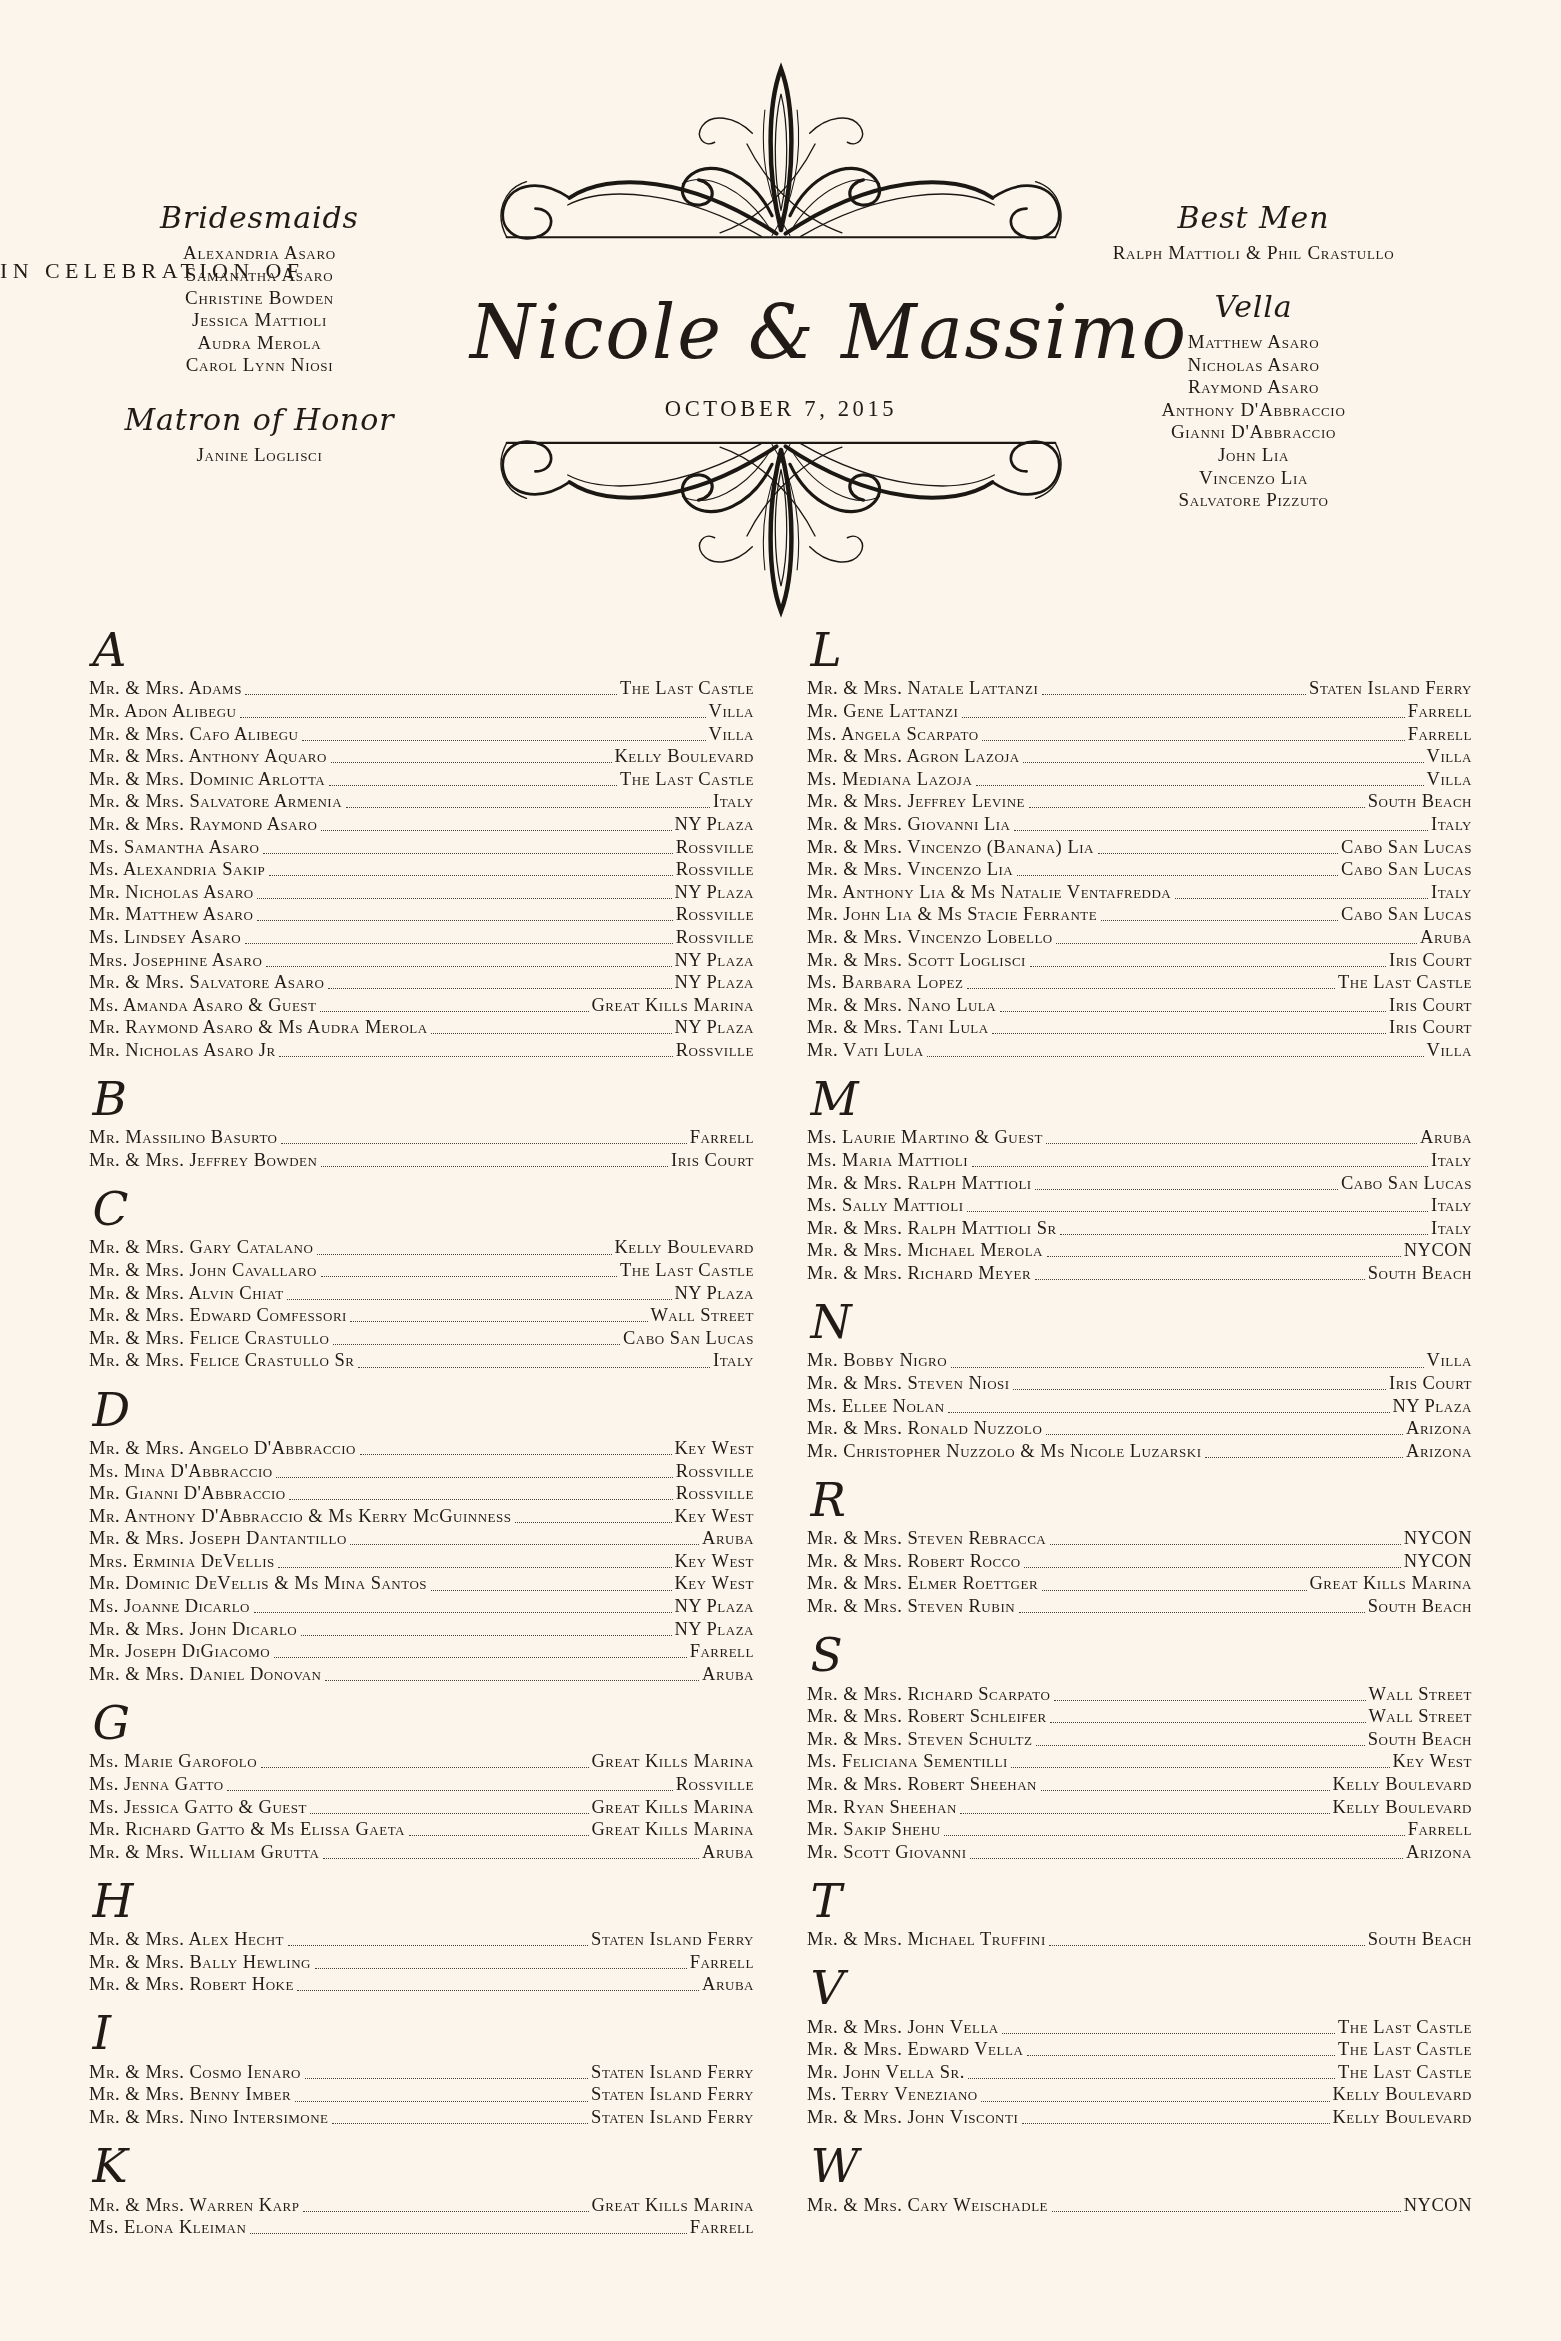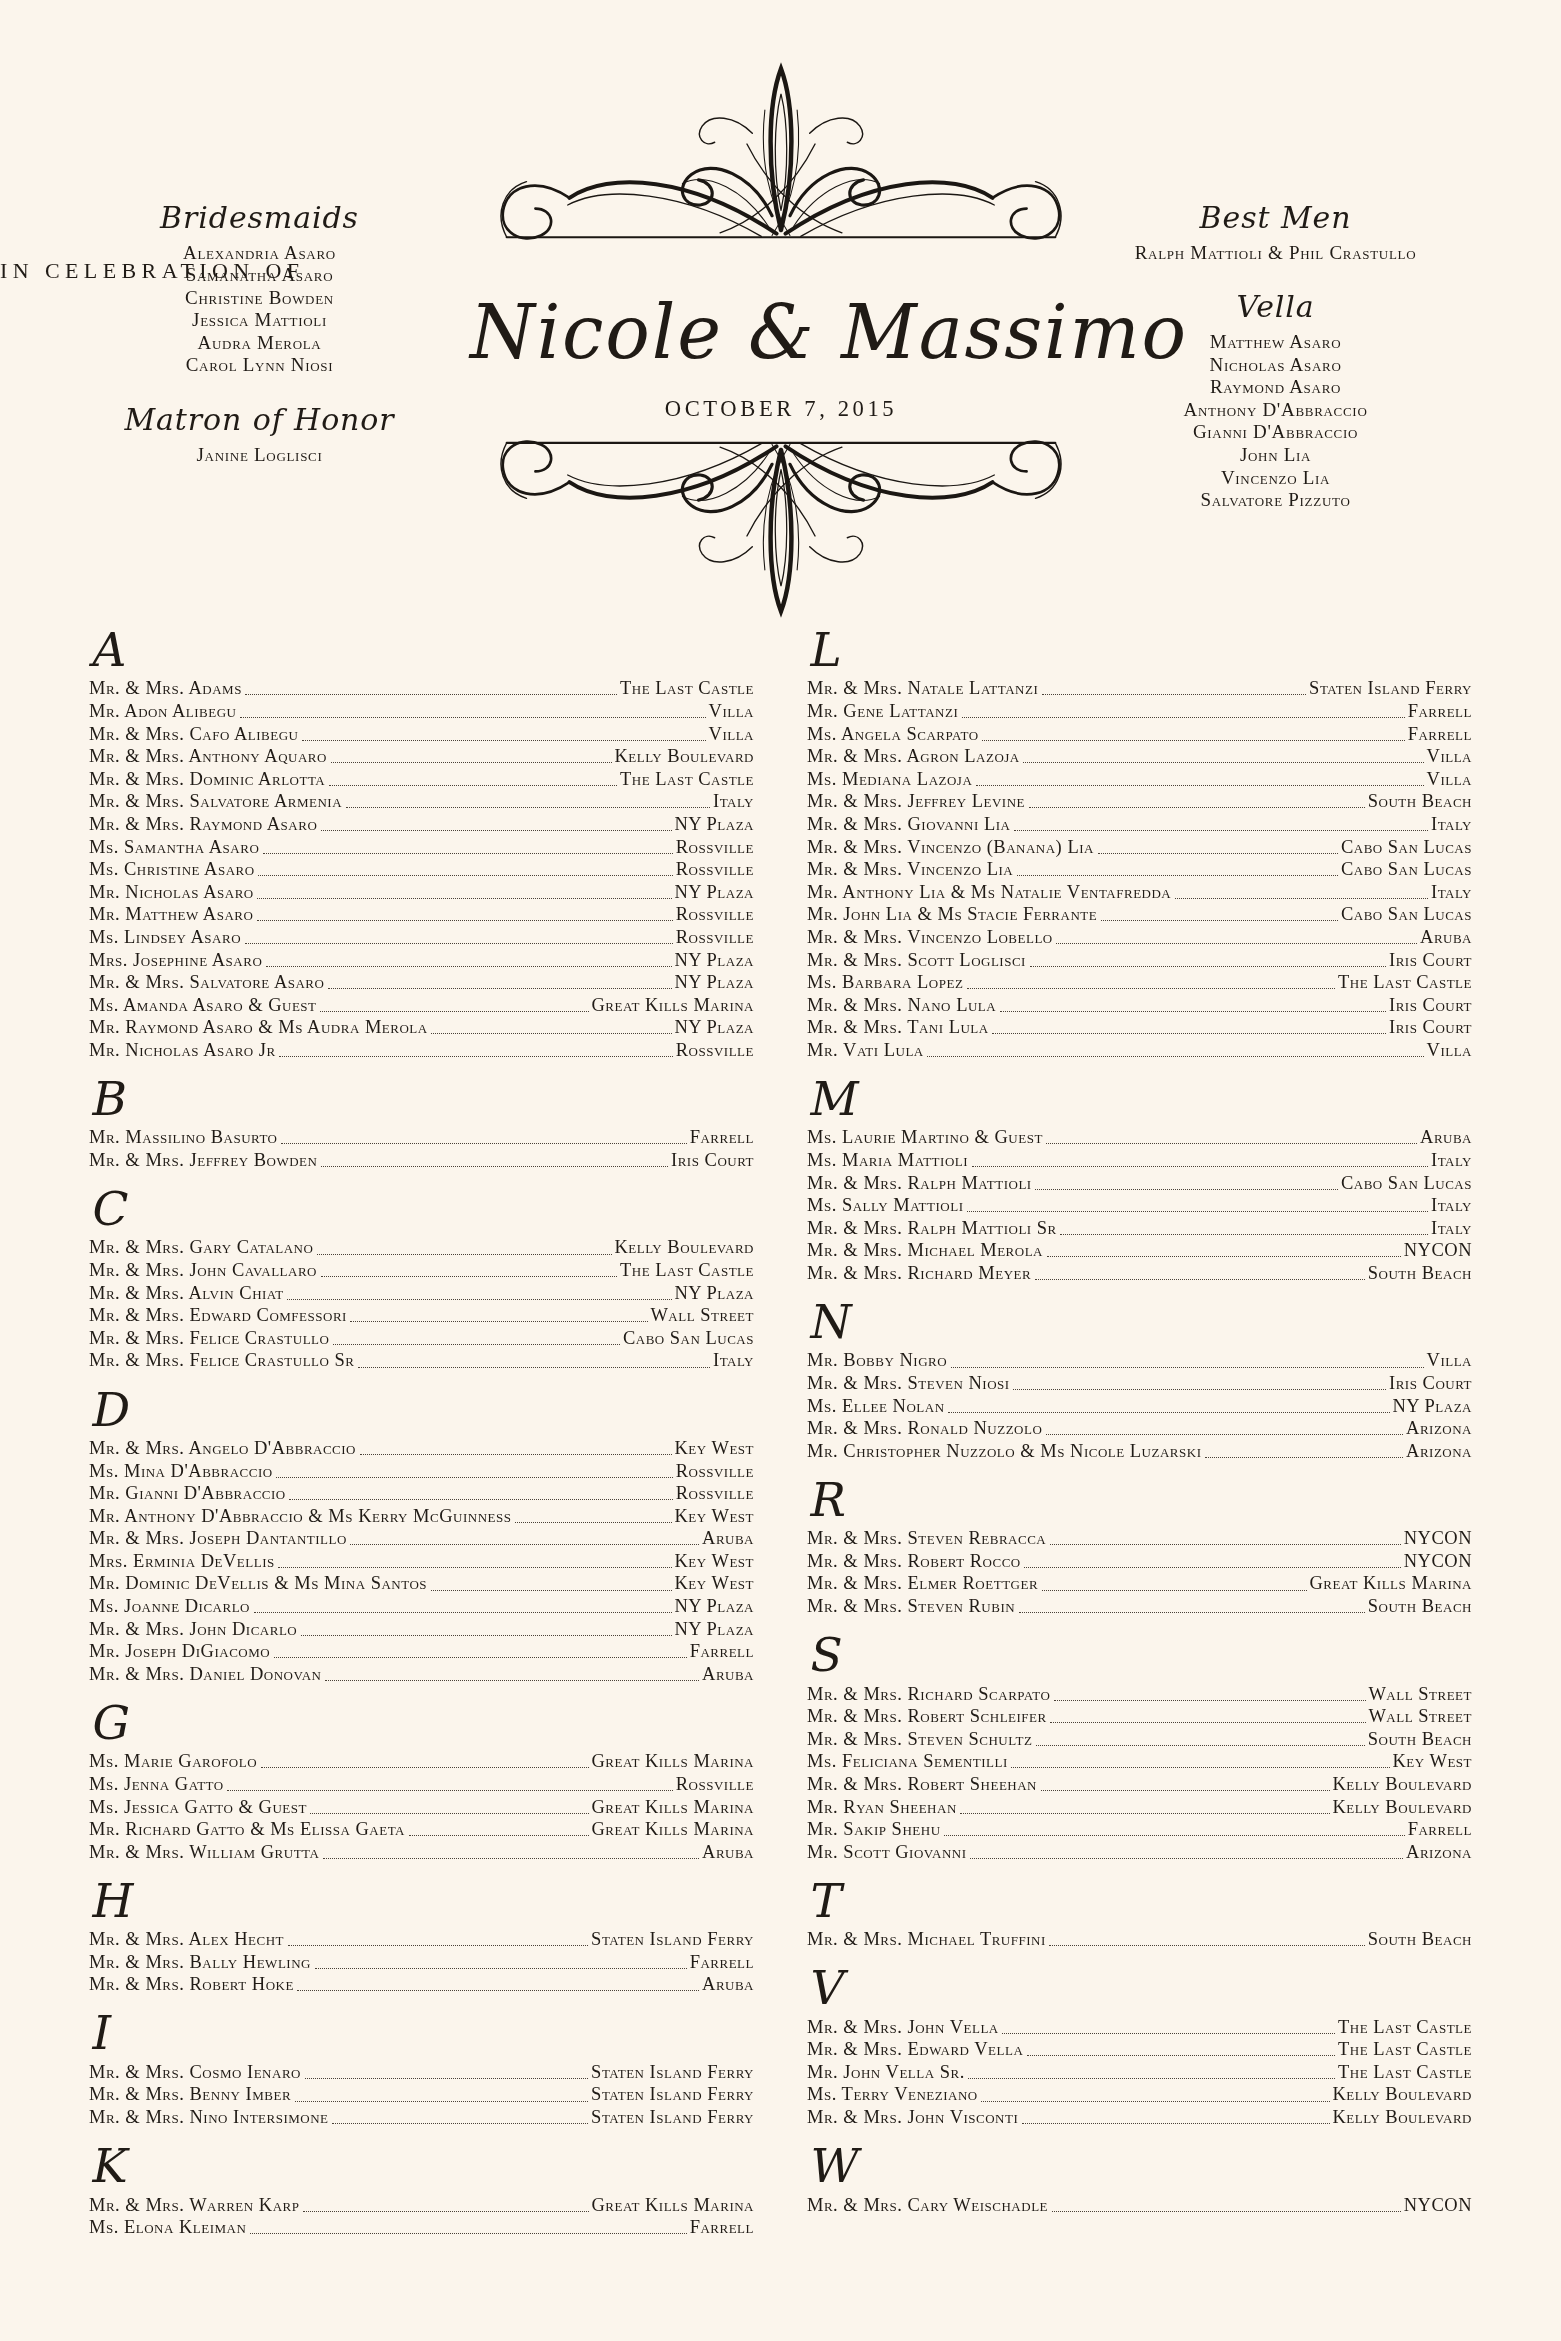--- a/index.html
+++ b/index.html
@@ -27,21 +27,21 @@
     font-size:74px;line-height:90px;letter-spacing:1.8px;margin-left:48px;
   }
   .event-date{
     position:absolute;top:396px;left:0;width:100%;
     text-align:center;font-size:22.6px;letter-spacing:3.6px;
     font-variant:small-caps;
   }
   
   .party{position:absolute;top:199px;text-align:center;}
   .party-left{left:87px;width:345px;}
-  .party-right{left:1096px;width:359px;text-align:center;}
+  .party-right{left:1074px;width:359px;text-align:center;}
   .party-group + .party-group{margin-top:24.4px;}
   .party-title{
     font-family:"DejaVu Serif",serif;font-style:italic;
     font-size:30px;line-height:38px;margin-bottom:4.5px;letter-spacing:0.9px;
   }
   .party-member{
     font-size:19px;line-height:22.6px;
     font-variant:small-caps;letter-spacing:0.7px;
   }
   
@@ -187,21 +187,21 @@
             <span class="gname">Mr. &amp; Mrs. Raymond Asaro</span>
             <span class="leader"></span>
             <span class="gtable">NY Plaza</span>
           </div>
           <div class="grow">
             <span class="gname">Ms. Samantha Asaro</span>
             <span class="leader"></span>
             <span class="gtable">Rossville</span>
           </div>
           <div class="grow">
-            <span class="gname">Ms. Christine Asaro</span>
+            <span class="gname">Ms. Alexandria Sakip</span>
             <span class="leader"></span>
             <span class="gtable">Rossville</span>
           </div>
           <div class="grow">
             <span class="gname">Mr. Nicholas Asaro</span>
             <span class="leader"></span>
             <span class="gtable">NY Plaza</span>
           </div>
           <div class="grow">
             <span class="gname">Mr. Matthew Asaro</span>

